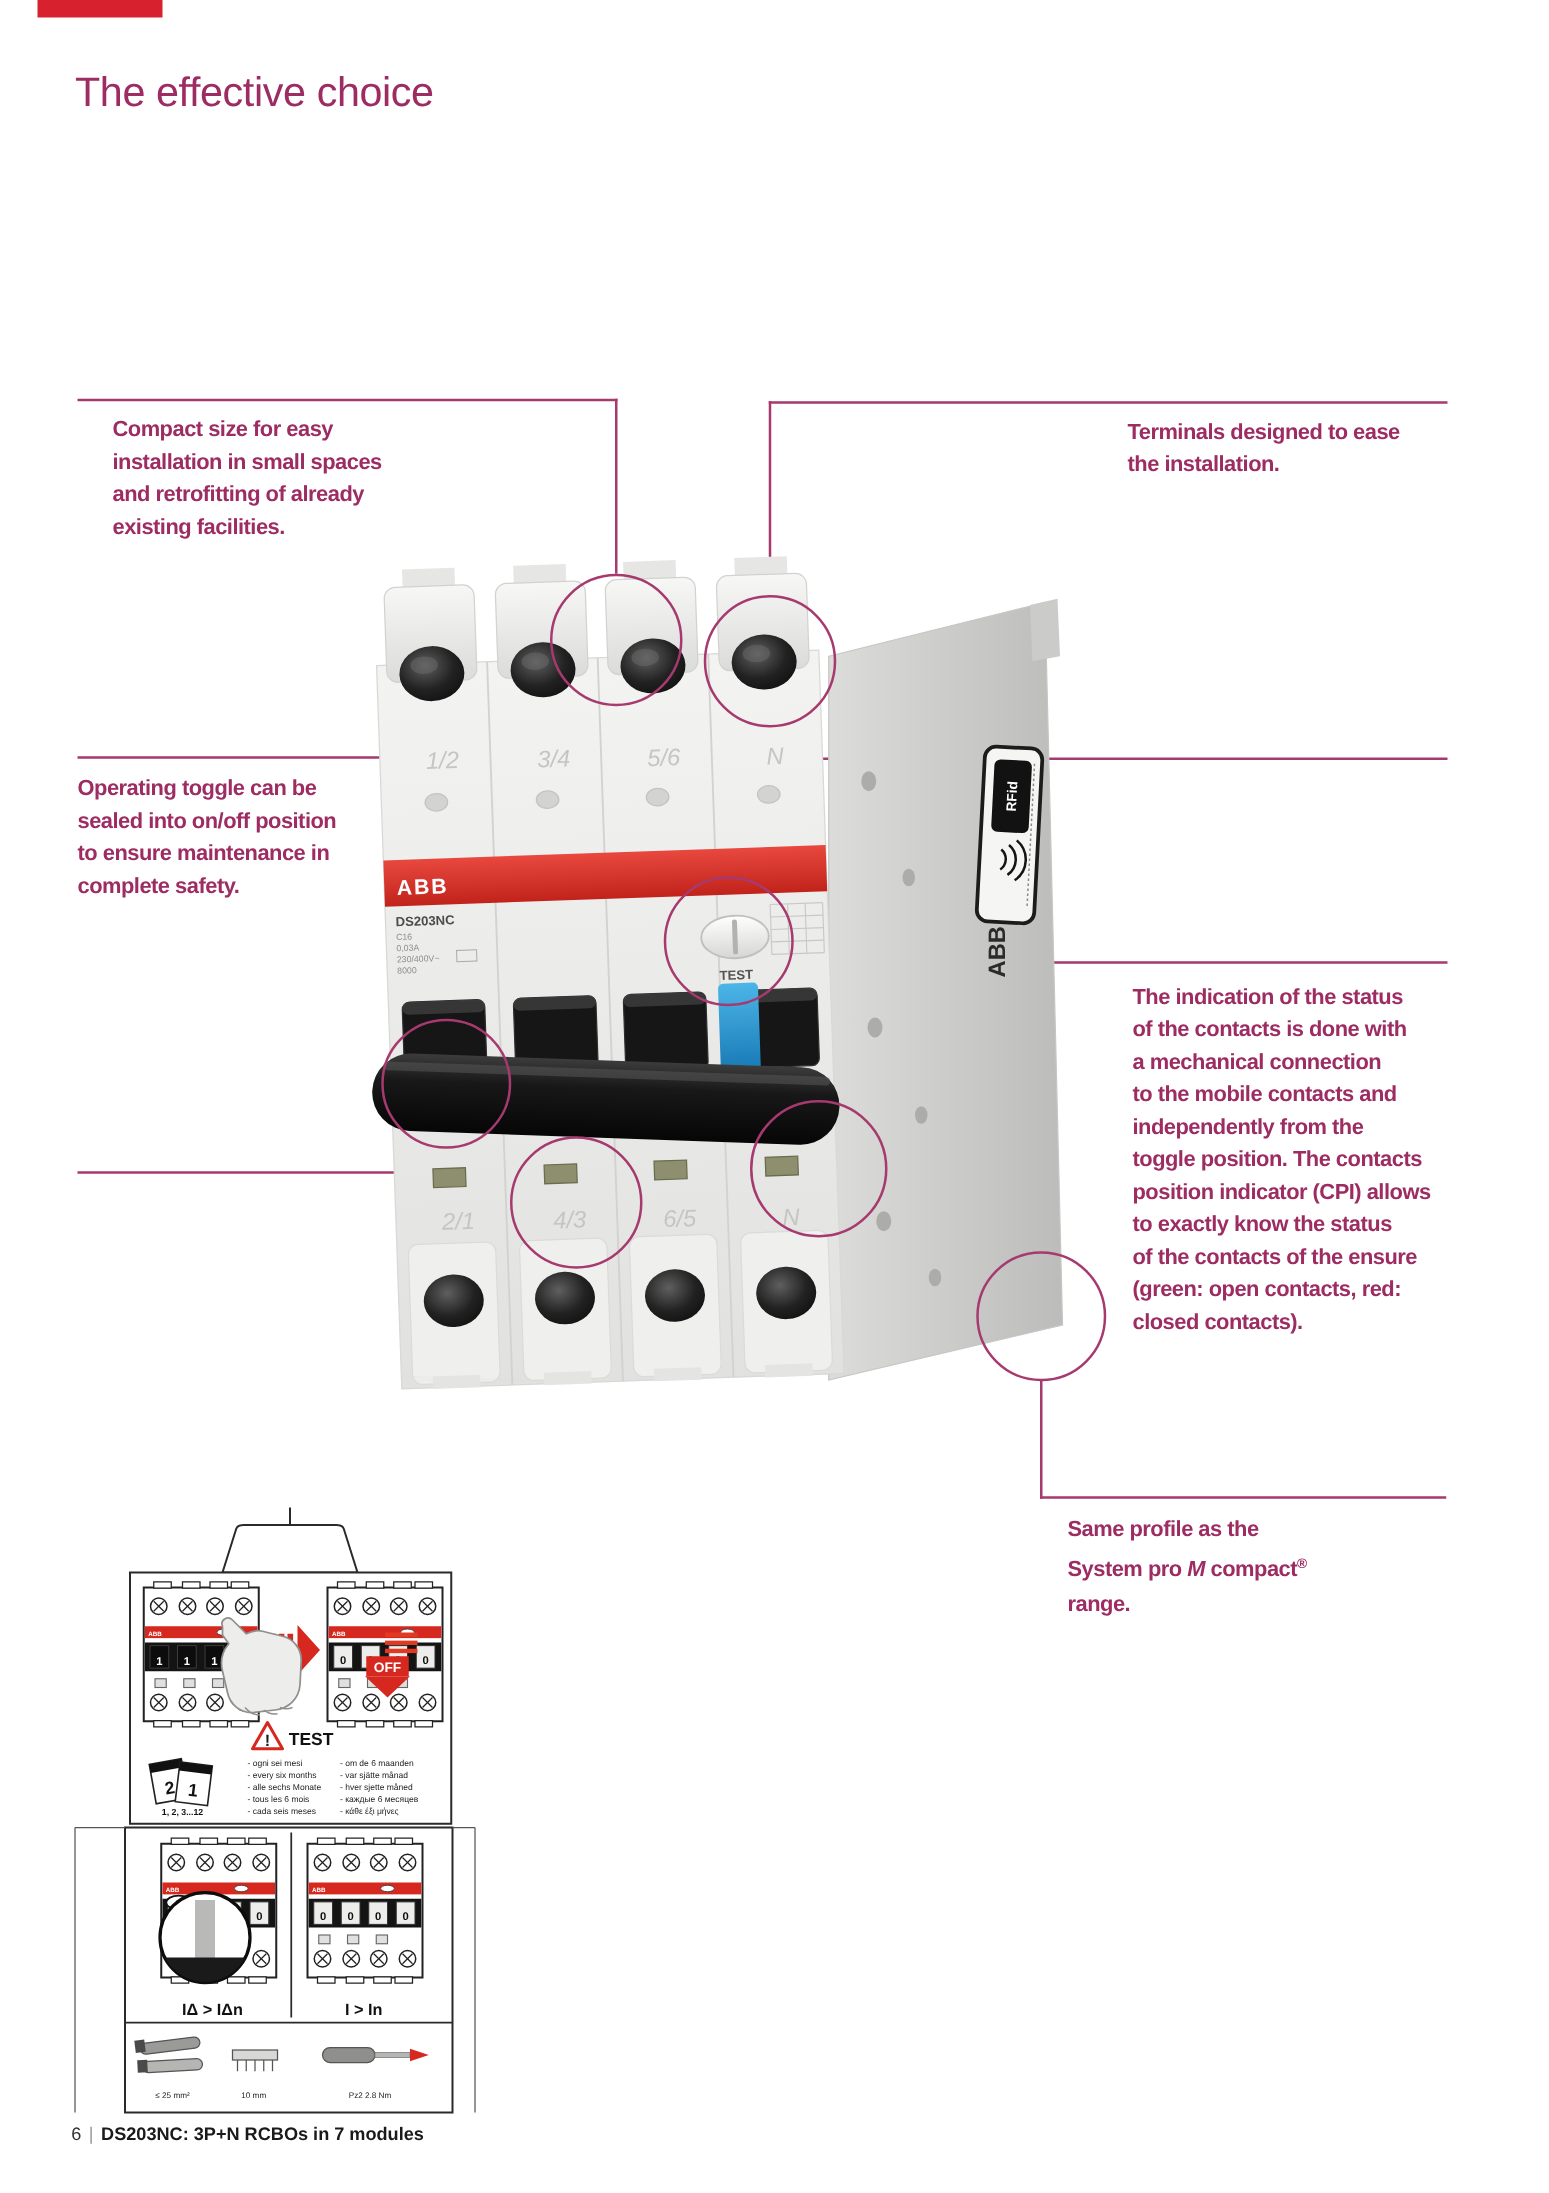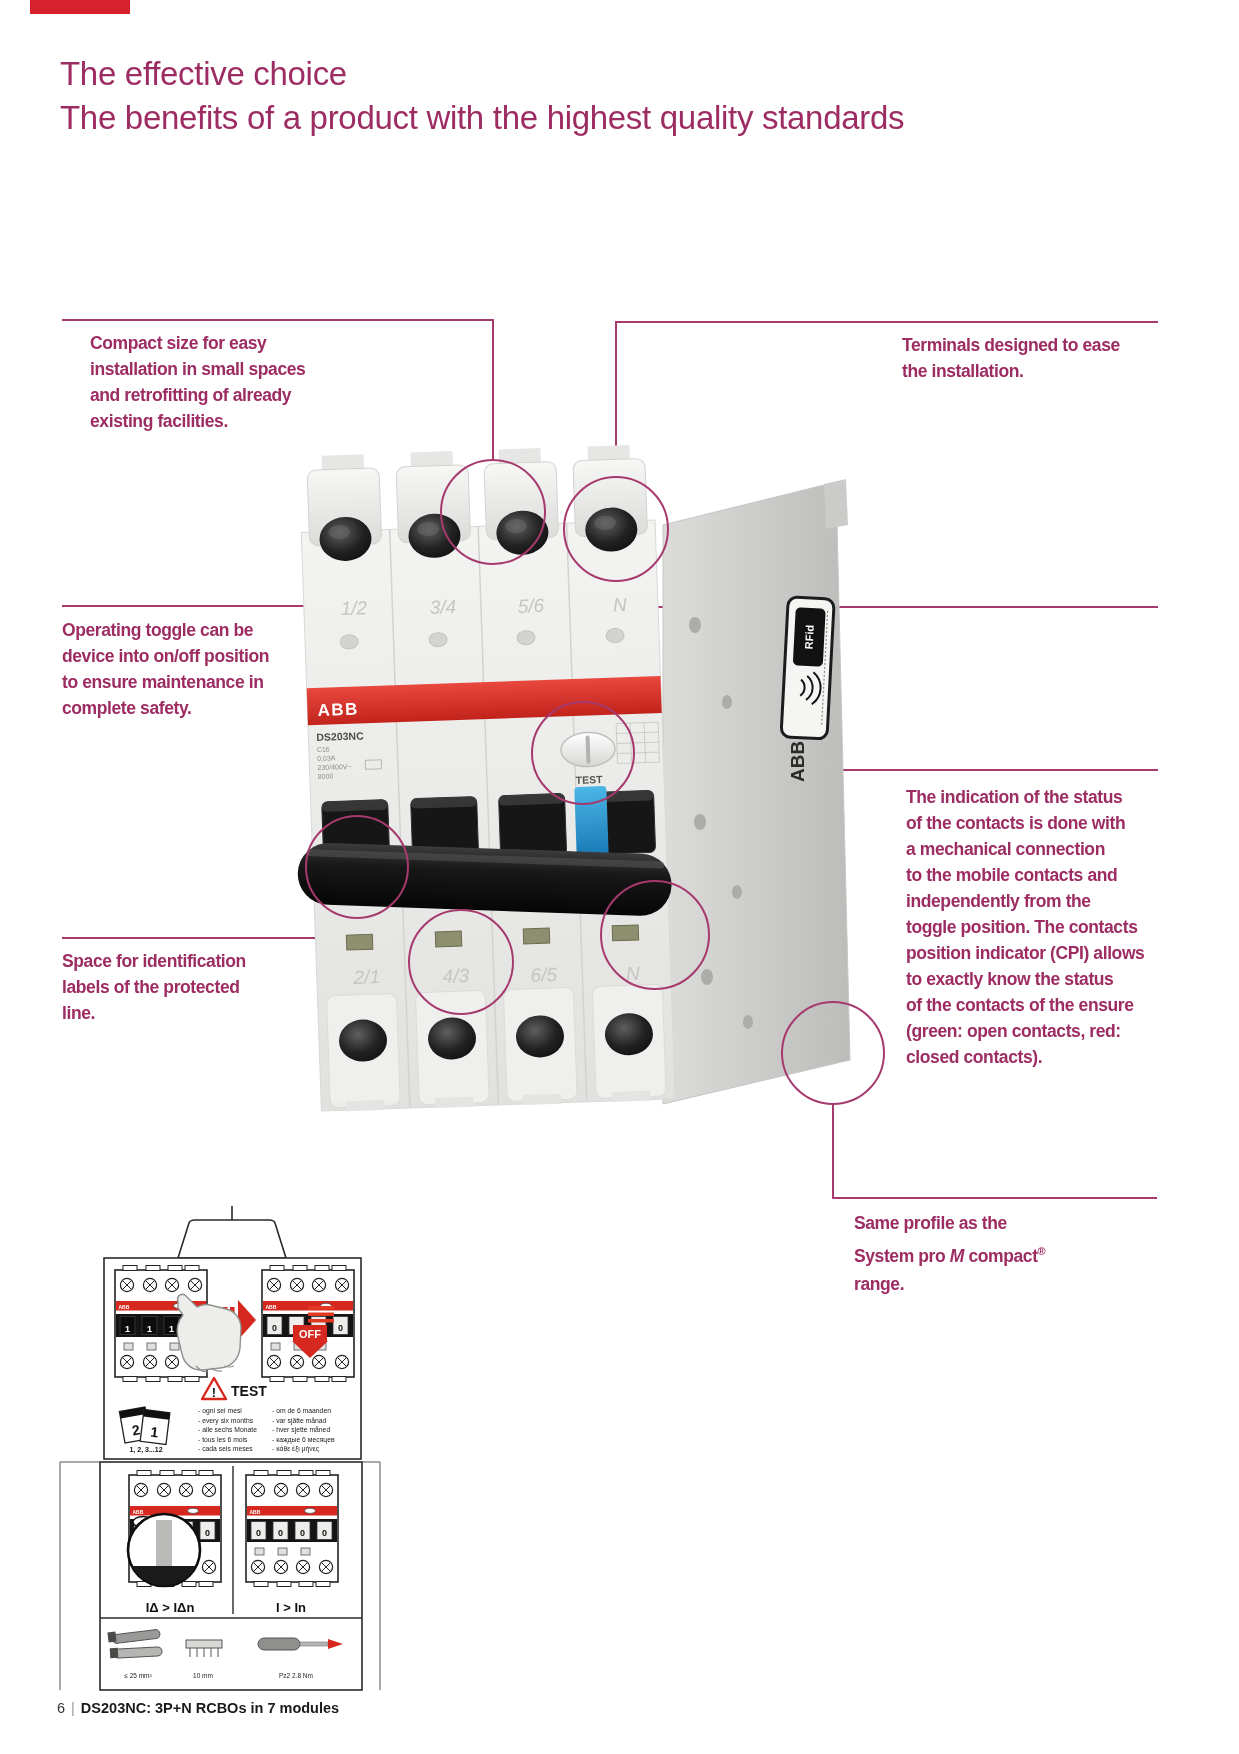--- a/index.html
+++ b/index.html
@@ -49,21 +49,20 @@
 </style>
 </head>
 <body>
 
 <div class="page">
 
   <div class="abs corner-mark"></div>
 
   <div class="abs title">
     <div>The effective choice</div>
-    <div>The benefits of a product with the highest quality standards</div>
   </div>
 
   <div class="rule" id="r1"></div>
   <div class="vrule" id="r1v"></div>
   <div class="circ" id="c1"></div>
   <div class="rule" id="r2"></div>
   <div class="vrule" id="r2v"></div>
   <div class="circ" id="c2"></div>
   <div class="rule" id="r3"></div>
   <div class="vrule" id="r3v"></div>
@@ -85,41 +84,36 @@
       <div>installation in small spaces</div>
       <div>and retrofitting of already</div>
       <div>existing facilities.</div>
     </div>
   <div class="co" id="co-terminals">
       <div>Terminals designed to ease</div>
       <div>the installation.</div>
     </div>
   <div class="co" id="co-toggle">
       <div>Operating toggle can be</div>
-      <div>device into on/off position</div>
+      <div>sealed into on/off position</div>
       <div>to ensure maintenance in</div>
       <div>complete safety.</div>
     </div>
   <div class="co" id="co-cpi">
       <div>The indication of the status</div>
       <div>of the contacts is done with</div>
       <div>a mechanical connection</div>
       <div>to the mobile contacts and</div>
       <div>independently from the</div>
       <div>toggle position. The contacts</div>
       <div>position indicator (CPI) allows</div>
       <div>to exactly know the status</div>
       <div>of the contacts of the ensure</div>
       <div>(green: open contacts, red:</div>
       <div>closed contacts).</div>
-    </div>
-  <div class="co" id="co-labels">
-      <div>Space for identification</div>
-      <div>labels of the protected</div>
-      <div>line.</div>
     </div>
   <div class="co" id="co-profile">
     <div>Same profile as the</div>
     <div><span>System pro </span><span class="it">M</span><span> compact</span><span class="sup">®</span></div>
     <div>range.</div>
   </div>
 
   <svg class="abs" style="left:280px;top:430px;" width="600" height="880" viewBox="0 0 600 880">
     <defs>
       <linearGradient id="faceGrad" x1="0" y1="0" x2="0" y2="1">

